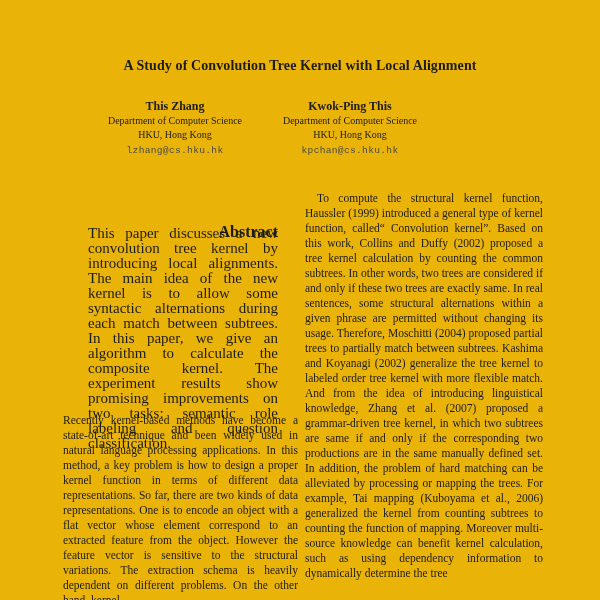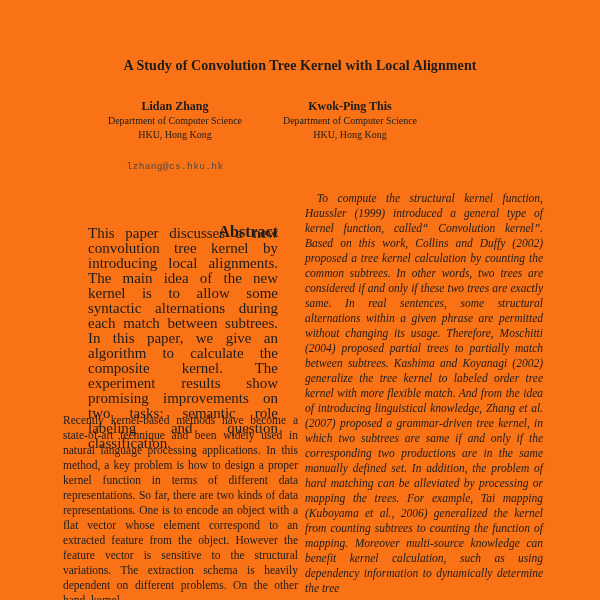--- a/index.html
+++ b/index.html
@@ -1,20 +1,20 @@
 <!DOCTYPE html>
 <html><head>
 <meta charset="utf-8">
 <style>
   html, body { margin: 0; padding: 0; background: #ffffff; }
   .page {
     position: relative;
     width: 600px;
     height: 600px;
-    background: #f97316;
+    background: #eab308;
     overflow: hidden;
     font-family: "Liberation Serif", serif;
     color: #1c1c1c;
   }
   .paper-title {
     position: absolute;
     top: 57px;
     left: 0;
     width: 600px;
     text-align: center;
@@ -32,21 +32,21 @@
   }
   .author-block.a1 { left: 75px; }
   .author-block.a2 { left: 250px; }
   .author-name { font-size: 12px; font-weight: bold; }
   .author-line { font-size: 10px; }
   .author-email {
     font-family: "Liberation Mono", monospace;
     font-size: 9.6px;
     color: #4a4a4a;
     letter-spacing: 0.3px;
-    margin-top: 17px;
+    margin-top: 1px;
   }
   .abstract-heading {
     position: absolute;
     top: 195px;
     left: 88px;
     width: 190px;
     text-align: right;
     font-size: 16px;
     font-weight: bold;
     margin-top: 28px;
@@ -80,41 +80,41 @@
   }
   .right-col {
     position: absolute;
     top: 191px;
     left: 305px;
     width: 238px;
     font-size: 11.5px;
     line-height: 15px;
     text-align: justify;
     text-indent: 12px;
-    font-style: italic;
   }
 </style>
 </head>
 <body>
 
 <div class="page">
 
   <div class="paper-title">A Study of Convolution Tree Kernel with Local Alignment</div>
 
   <div class="author-block a1">
-    <div class="author-name">Lidan Zhang</div>
+    <div class="author-name">This Zhang</div>
     <div class="author-line">Department of Computer Science</div>
     <div class="author-line">HKU, Hong Kong</div>
     <div class="author-email">lzhang@cs.hku.hk</div>
   </div>
 
   <div class="author-block a2">
     <div class="author-name">Kwok-Ping This</div>
     <div class="author-line">Department of Computer Science</div>
     <div class="author-line">HKU, Hong Kong</div>
+    <div class="author-email">kpchan@cs.hku.hk</div>
   </div>
 
   <div class="abstract-heading">Abstract</div>
 
   <div class="abstract-body">This paper discusses a new convolution tree kernel by introducing local alignments. The main idea of the new kernel is to allow some syntactic alternations during each match between subtrees. In this paper, we give an algorithm to calculate the composite kernel. The experiment results show promising improvements on two tasks: semantic role labeling and question classification.</div>
 
 
   <div class="intro-body">Recently kernel-based methods have become a state-of-art technique and been widely used in natural language processing applications. In this method, a key problem is how to design a proper kernel function in terms of different data representations. So far, there are two kinds of data representations. One is to encode an object with a flat vector whose element correspond to an extracted feature from the object. However the feature vector is sensitive to the structural variations. The extraction schema is heavily dependent on different problems. On the other hand, kernel</div>
 
   <div class="right-col">To compute the structural kernel function, Haussler (1999) introduced a general type of kernel function, called“ Convolution kernel”. Based on this work, Collins and Duffy (2002) proposed a tree kernel calculation by counting the common subtrees. In other words, two trees are considered if and only if these two trees are exactly same. In real sentences, some structural alternations within a given phrase are permitted without changing its usage. Therefore, Moschitti (2004) proposed partial trees to partially match between subtrees. Kashima and Koyanagi (2002) generalize the tree kernel to labeled order tree kernel with more flexible match. And from the idea of introducing linguistical knowledge, Zhang et al. (2007) proposed a grammar-driven tree kernel, in which two subtrees are same if and only if the corresponding two productions are in the same manually defined set. In addition, the problem of hard matching can be alleviated by processing or mapping the trees. For example, Tai mapping (Kuboyama et al., 2006) generalized the kernel from counting subtrees to counting the function of mapping. Moreover multi-source knowledge can benefit kernel calculation, such as using dependency information to dynamically determine the tree</div>

